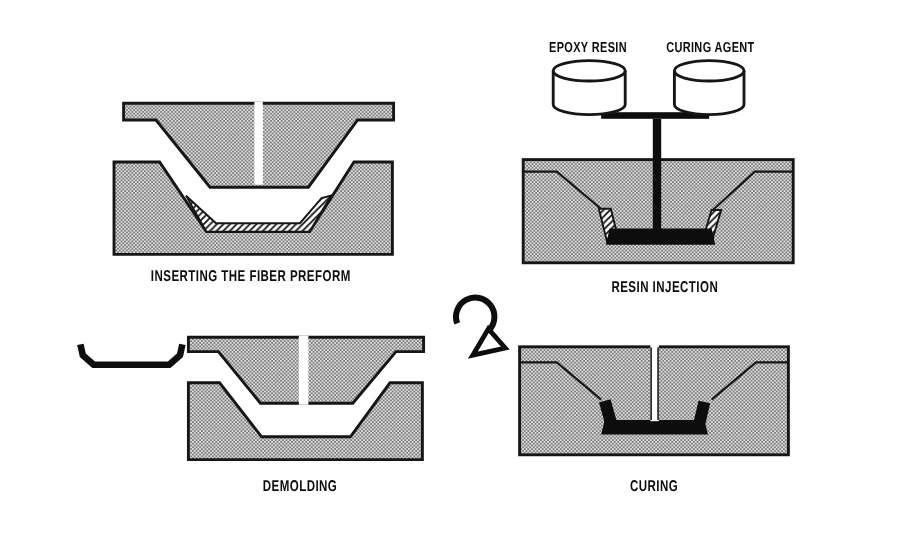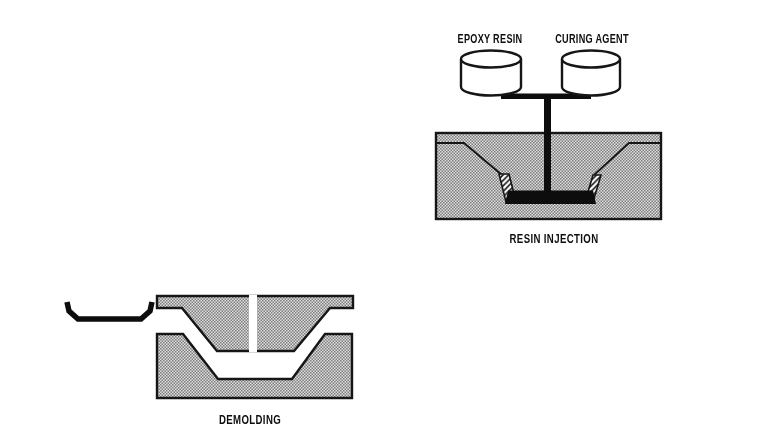--- a/index.html
+++ b/index.html
@@ -47,20 +47,29 @@
         <rect x="1.5" y="1.5" width="1.5" height="1.5" class="pat-dark"></rect>
       </pattern>
       <pattern id="hatch" width="5.5" height="5.5" patternUnits="userSpaceOnUse">
         <rect width="5.5" height="5.5" fill="#ffffff"></rect>
         <path d="M-1.4,1.4 L1.4,-1.4 M0,5.5 L5.5,0 M4.1,6.9 L6.9,4.1" stroke="#111111" stroke-width="1.5"></path>
       </pattern>
     </defs>
   </svg>
 
   
+  <section class="panel" style="left:93px;top:82px;width:242px;height:158px;">
+    <svg width="242" height="158" viewBox="0 0 242 158">
+      <polygon class="mold" points="2,53 40,53 79,111 165,111 202,53 234,53 234,130 2,130"></polygon>
+      <polygon class="hatched" points="62,81 79,111 165,111 183,81 175,83 157,104 87,104 64,83"></polygon>
+      <polygon class="mold" points="10,4 235,4 235,18 205,18 164,74 82,74 37,18 10,18"></polygon>
+      <rect class="whitefill" x="119" y="2.8" width="7" height="69"></rect>
+    </svg>
+    <div class="caption" style="left:116px;top:140px;">INSERTING THE FIBER PREFORM</div>
+  </section>
 
   
   <section class="panel" style="left:425px;top:22px;width:290px;height:230px;">
     <svg width="290" height="230" viewBox="0 0 290 230">
       <rect class="mold" x="11" y="111" width="225" height="86"></rect>
       <path class="pline" d="M11,121 H39 L77,153"></path>
       <path class="pline" d="M236,121 H204 L169,153"></path>
       <polygon class="hatched" points="74,152 84,152 91,180 81,180"></polygon>
       <polygon class="hatched" points="168,153 176,153 168,180 160,180"></polygon>
       <polygon class="inkfill" points="83,168.5 168,168.5 171,182 80,182"></polygon>
@@ -70,25 +79,42 @@
       <ellipse class="cyl" cx="66" cy="37" rx="30" ry="8.5"></ellipse>
       <path class="cyl" d="M137,37 L137,65 A29,8.5 0 0 0 195,65 L195,37"></path>
       <ellipse class="cyl" cx="166" cy="37" rx="29" ry="8.5"></ellipse>
     </svg>
     <div class="cyl-label" style="left:65px;top:10px;">EPOXY RESIN</div>
     <div class="cyl-label" style="left:167px;top:10px;">CURING AGENT</div>
     <div class="caption" style="left:129px;top:209px;">RESIN INJECTION</div>
   </section>
 
   
-  <section class="panel" style="left:58px;top:270px;width:302px;height:160px;">
+  <section class="panel" style="left:58px;top:255px;width:302px;height:160px;">
     <svg width="302" height="160" viewBox="0 0 302 160">
       <path class="inkline" d="M9,32 L11,41 L20,49 L83,49 L92,41 L94,32" stroke-width="5.5"></path>
       <polygon class="mold" points="99,64 125,64 160,109 234,109 267,64 294,64 294,128 99,128"></polygon>
       <polygon class="mold" points="99,26 295,26 295,38 272,38 236,81 159,81 124,38 99,38"></polygon>
       <rect class="whitefill" x="191" y="24.8" width="8" height="57.5"></rect>
     </svg>
     <div class="caption" style="left:192px;top:142px;">DEMOLDING</div>
   </section>
 
   
+  <section class="panel" style="left:363px;top:240px;width:332px;height:175px;">
+    <svg width="332" height="175" viewBox="0 0 332 175">
+      <g>
+        <path class="inkline" d="M18,29.5 A16,16 0 1 1 44.3,35.3" stroke-width="5"></path>
+        <polygon points="44,34 58,50 31,56" fill="#ffffff" stroke="var(--ink,#0d0d0d)" stroke-width="4" stroke-linejoin="miter"></polygon>
+      </g>
+      <rect class="mold" x="70" y="49" width="224" height="90"></rect>
+      <path class="pline" d="M70,62 H101 L138,93"></path>
+      <path class="pline" d="M294,62 H267 L230,93"></path>
+      <polygon class="inkfill" points="141,110 224,110 227,122 138,122"></polygon>
+      <line class="inkline" x1="141" y1="94" x2="146" y2="112" stroke-width="10"></line>
+      <line class="inkline" x1="224" y1="95" x2="220" y2="112" stroke-width="10"></line>
+      <rect class="whitefill" x="179" y="47" width="7" height="64"></rect>
+      <path class="slotline" d="M179.6,49.5 V110 M185.4,49.5 V110"></path>
+    </svg>
+    <div class="caption" style="left:182px;top:157px;">CURING</div>
+  </section>
 
 </div>
 
 </body></html>

